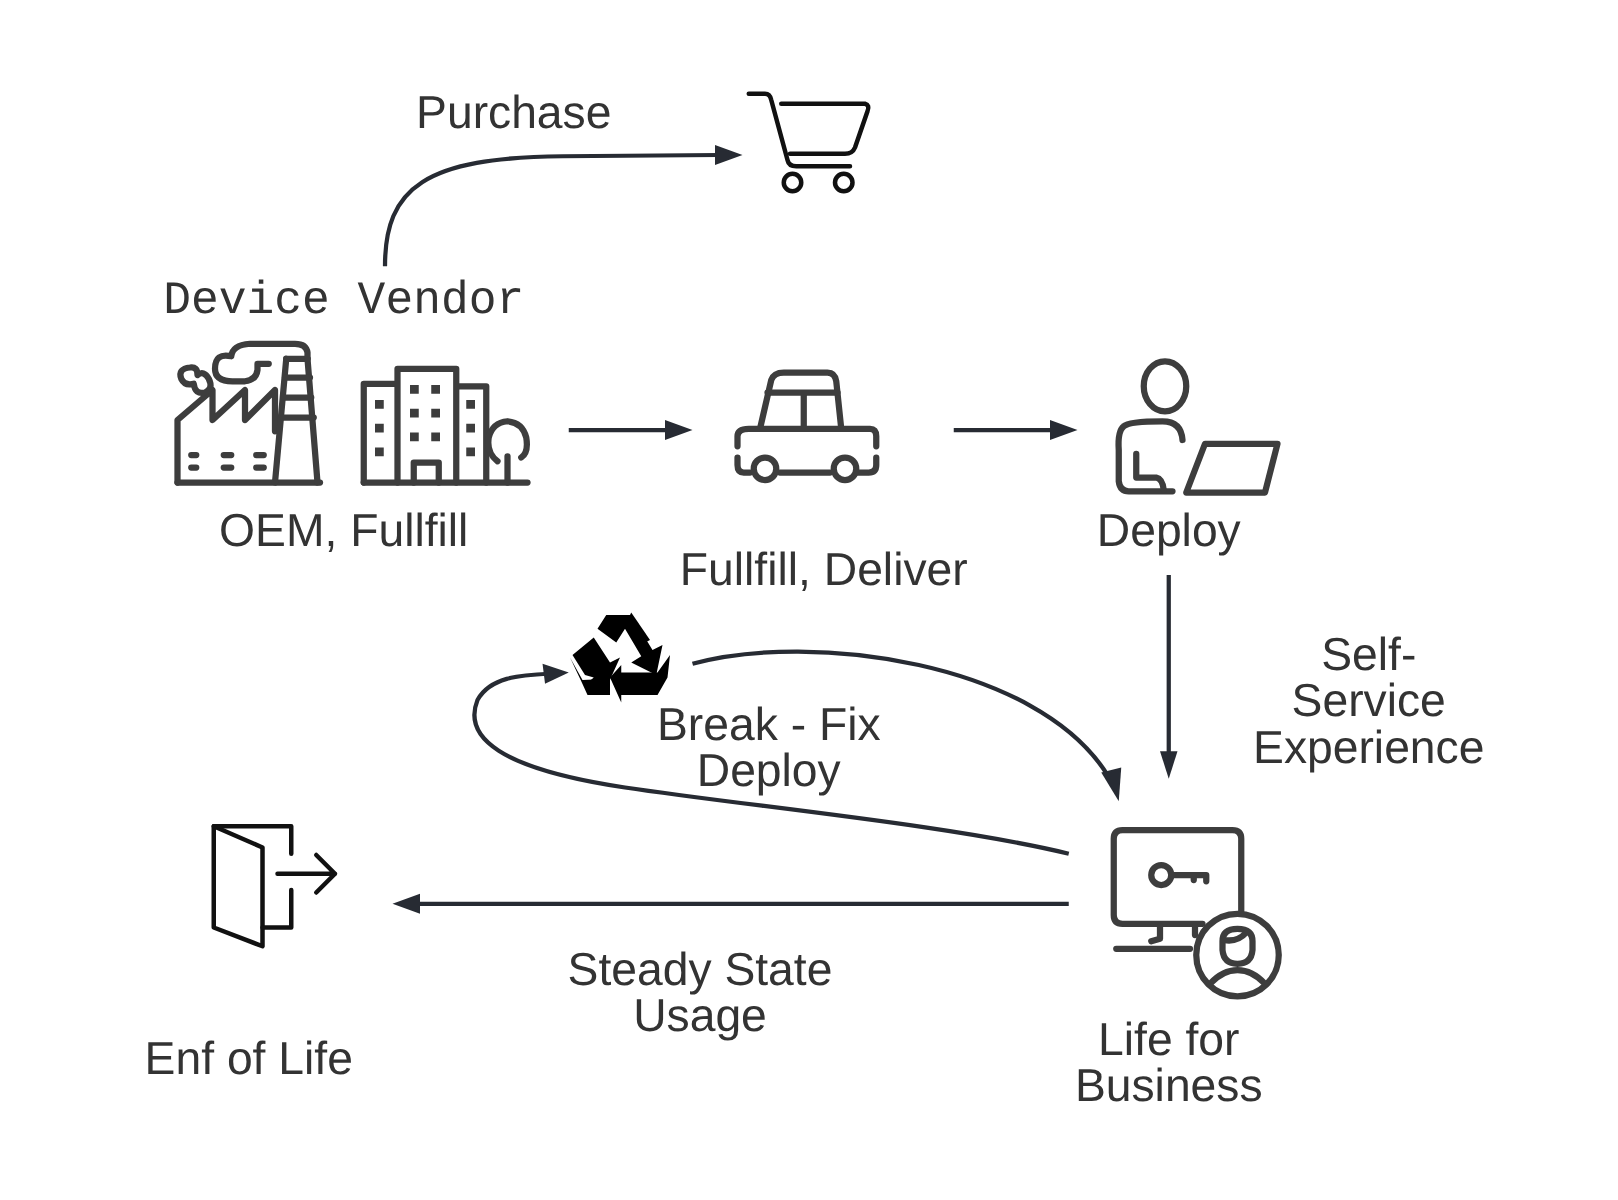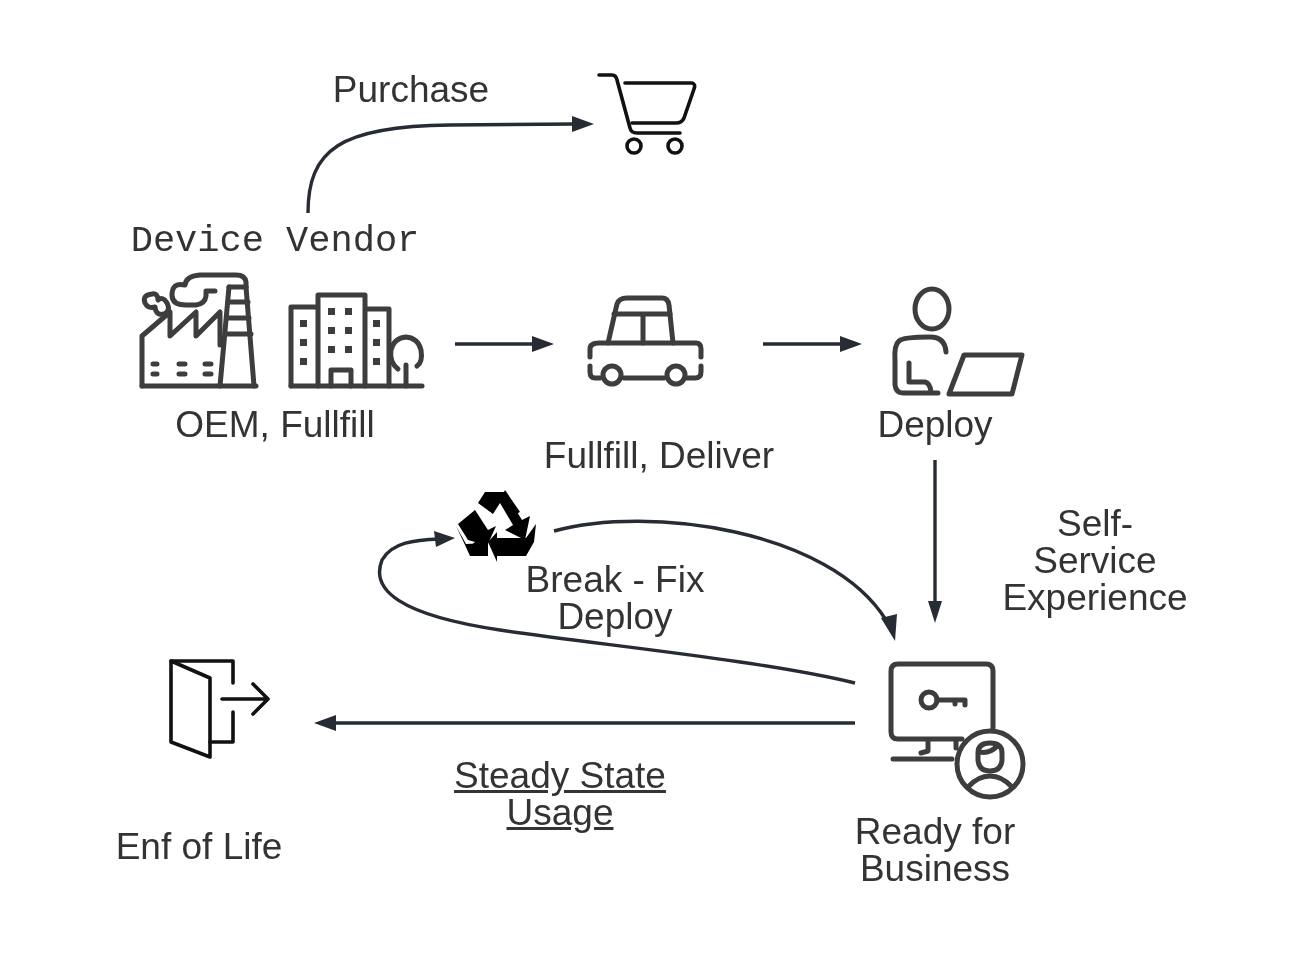--- a/index.html
+++ b/index.html
@@ -138,17 +138,17 @@
 
 <div class="lbl" style="left:411px; top:71px;">Purchase</div>
 <div class="lbl" style="left:275px; top:223px;font-family:Liberation Mono, monospace;">Device Vendor</div>
 <div class="lbl" style="left:275px; top:406px;">OEM, Fullfill</div>
 <div class="lbl" style="left:659px; top:406px;margin-top:31px;">Fullfill, Deliver</div>
 <div class="lbl" style="left:935px; top:406px;">Deploy</div>
 <div class="lbl" style="left:1095px; top:505px;">Self-Service
 Experience</div>
 <div class="lbl" style="left:615px; top:561px;">Break - Fix
 Deploy</div>
-<div class="lbl" style="left:560px; top:757px;text-decoration:underline;">Steady State
+<div class="lbl" style="left:560px; top:757px;">Steady State
 Usage</div>
 <div class="lbl" style="left:199px; top:792px;margin-top:36px;">Enf of Life</div>
-<div class="lbl" style="left:935px; top:813px;">Ready for
+<div class="lbl" style="left:935px; top:813px;">Life for
 Business</div>
 
 </body></html>

